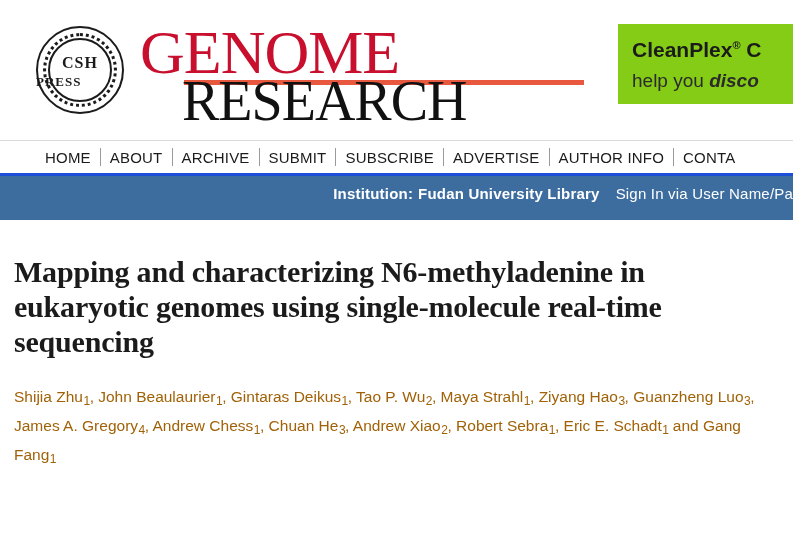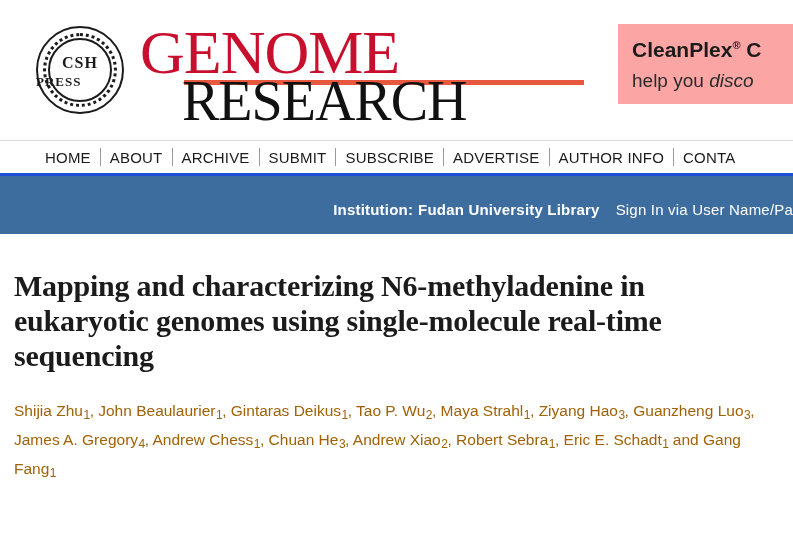--- a/index.html
+++ b/index.html
@@ -111,21 +111,21 @@
     height: 5px;
     background: #e8583f;
   }
 
   .ad-banner {
     position: absolute;
     right: 0;
     top: 24px;
     width: 175px;
     height: 80px;
-    background: #fca5a5;
+    background: #84cc16;
     overflow: hidden;
   }
   .ad-banner .ad-line1 {
     position: absolute;
     left: 14px;
     top: 14px;
     font-size: 21px;
     font-weight: bold;
     color: #1b1b1b;
     white-space: nowrap;
@@ -137,20 +137,21 @@
   .ad-banner .ad-line2 {
     position: absolute;
     left: 14px;
     top: 46px;
     font-size: 19px;
     color: #2b2b2b;
     white-space: nowrap;
   }
   .ad-banner .ad-line2 em {
     font-style: italic;
+    font-weight: bold;
   }
 
   
   .navbar {
     position: relative;
     height: 36px;
     border-top: 1px solid #d9d9d9;
     border-bottom: 3px solid #1d4ed8;
     background: #ffffff;
     padding-left: 36px;
@@ -169,25 +170,25 @@
     letter-spacing: 0.2px;
   }
   .navbar .nav-sep {
     width: 1px;
     height: 18px;
     background: #9a9a9a;
   }
 
   
   .inst-bar {
-    height: 58px;
+    height: 44px;
     background: #3d6d9e;
     color: #ffffff;
     display: flex;
-    align-items: center;
+    align-items: flex-start;
     justify-content: flex-end;
     box-sizing: border-box;
     padding-top: 9px;
     padding-right: 0;
     overflow: hidden;
     white-space: nowrap;
   }
   .inst-bar .inst-label {
     font-size: 15px;
     font-weight: bold;

